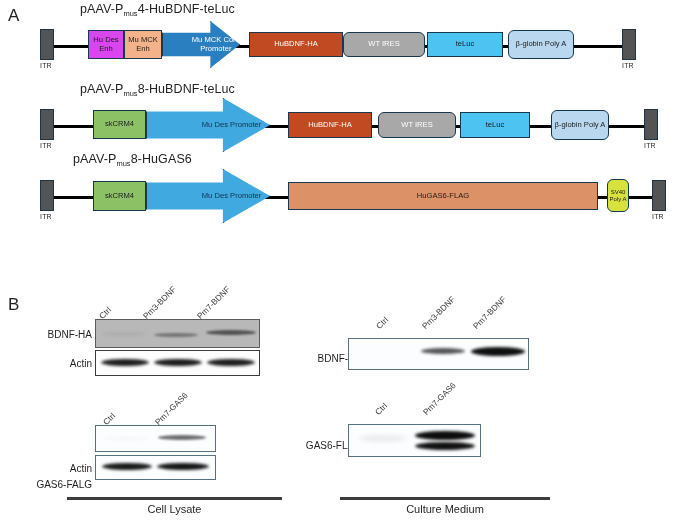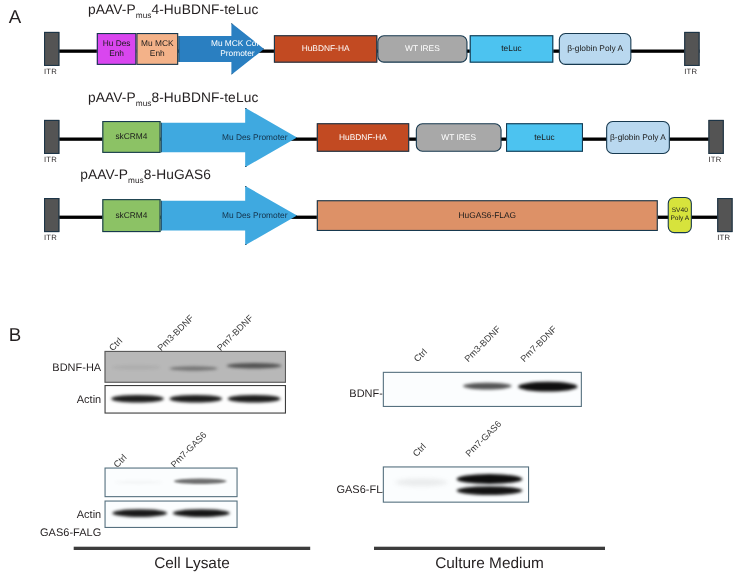--- a/index.html
+++ b/index.html
@@ -38,21 +38,21 @@
   
   .blot-lab{position:absolute;font-size:10px;color:#231f20;text-align:right;white-space:nowrap;}
   .lane-lab{position:absolute;font-size:8.3px;color:#3a3a3a;white-space:nowrap;
             transform:rotate(-45deg);transform-origin:left bottom;}
   .blot{position:absolute;box-sizing:border-box;border:1.4px solid #4a5a66;overflow:hidden;}
   .blot.gray{background:#b8b8b8;border-color:#5a5a5a;}
   .blot.white{background:#fdfdfd;border-color:#3c3c3c;}
   .blot.bluish{background:#fbfdfe;border-color:#56707f;}
   .band{position:absolute;border-radius:50%;}
   .grp-line{position:absolute;height:2.6px;background:#3c3c3c;}
-  .grp-cap{position:absolute;font-size:14px;color:#231f20;text-align:center;}
+  .grp-cap{position:absolute;font-size:11px;color:#231f20;text-align:center;}
 </style>
 </head>
 <body>
 
 <div class="abs panel-letter" style="left:8px;top:6px;">A</div>
 
 <div class="abs ctitle" style="left:80px;top:2px;">
   <span>pAAV-P</span><sub>mus</sub><span>4-HuBDNF-teLuc</span>
 </div>
 

